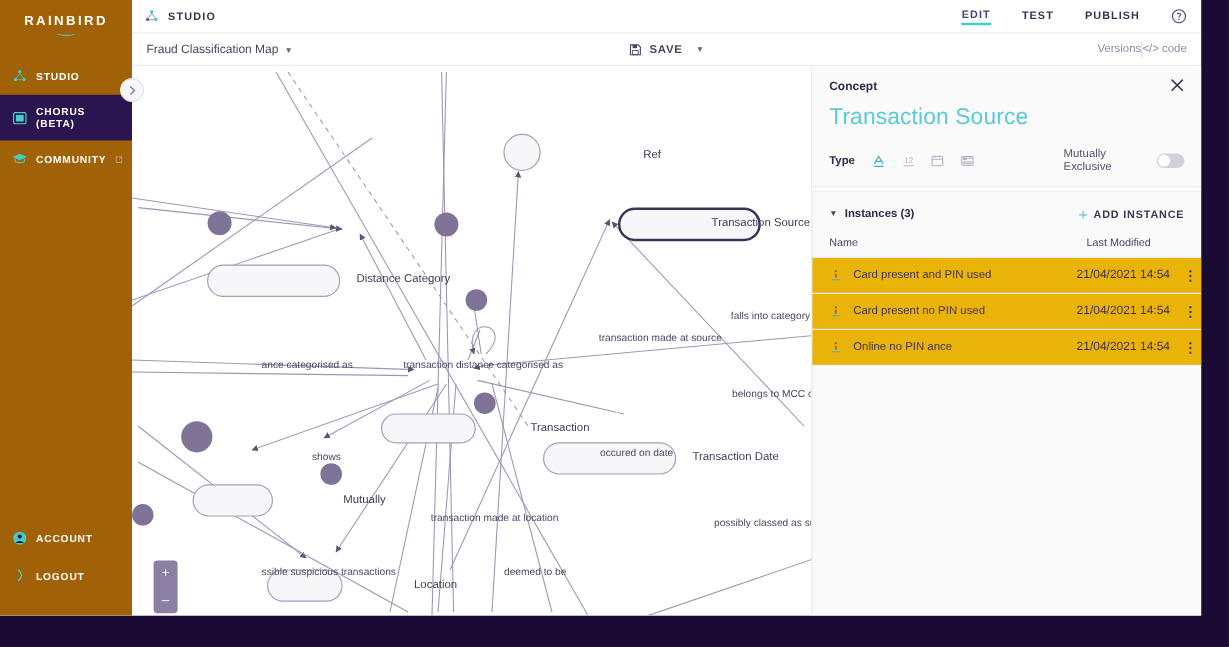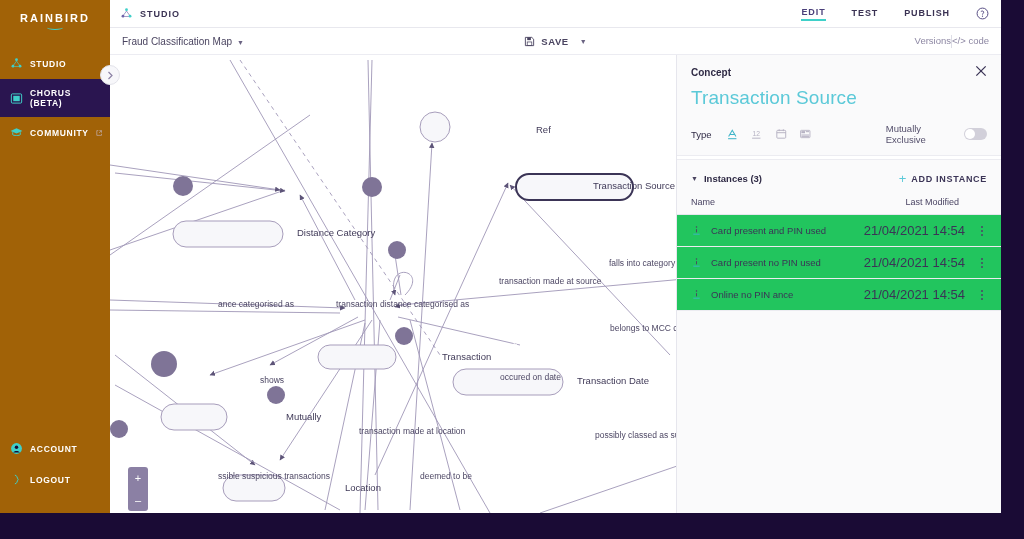--- a/index.html
+++ b/index.html
@@ -147,21 +147,21 @@
     cursor: pointer; width: 14px; height: 14px;
   }
   .panel-title {
     font-size: 19px; color: #5bc9d8; margin-top: 9px; font-weight: normal;
     letter-spacing: .1px;
   }
   .type-row {
     display: flex; align-items: center;
     margin-top: 14px; gap: 12px;
   }
-  .type-label { font-size: 9.5px; font-weight: normal; color: #2f2a45; margin-right: 2px; }
+  .type-label { font-size: 9.5px; font-weight: bold; color: #2f2a45; margin-right: 2px; }
   .type-ico { width: 14px; height: 14px; cursor: pointer; }
   .mx-wrap { margin-left: 62px; display: flex; align-items: center; gap: 9px; }
   .mx-label { font-size: 9.5px; color: #55506c; }
   .toggle {
     width: 26px; height: 12px; border-radius: 6px; background: #d2d0da;
     position: relative; cursor: pointer;
   }
   .toggle .knob {
     position: absolute; left: 1px; top: 1px;
     width: 10px; height: 10px; border-radius: 50%; background: #ffffff;
@@ -181,27 +181,27 @@
   .col-head {
     display: flex; align-items: center;
     padding: 4px 14px 7px 14px;
     border-bottom: 1px solid #e6e6ed;
   }
   .col-name { font-size: 9px; color: #4b4564; }
   .col-mod { margin-left: auto; font-size: 9px; color: #4b4564; margin-right: 28px; }
 
   .inst-row {
     display: flex; align-items: center;
-    padding: 8px 12px 8px 14px;
+    padding: 8px 2px 8px 14px;
     border-bottom: 1px solid #ececf1;
-    background: #22c55e; cursor: pointer;
+    background: #eab308; cursor: pointer;
   }
   .inst-ico { width: 11px; height: 13px; margin-right: 9px; flex: 0 0 11px; }
   .inst-name { font-size: 9.5px; color: #3b3456; }
-  .inst-date { margin-left: auto; font-size: 13px; color: #3b3456; }
+  .inst-date { margin-left: auto; font-size: 10px; color: #3b3456; }
   .kebab { width: 14px; margin-left: 10px; display:flex; flex-direction:column; align-items:center; gap:2px; cursor:pointer; }
   .kebab i { width: 2px; height: 2px; background: #4b4564; border-radius: 50%; display:block; }
 </style>
 </head>
 <body>
 
 <div id="app">
 
   <div id="sidebar">
     <div class="brand">

